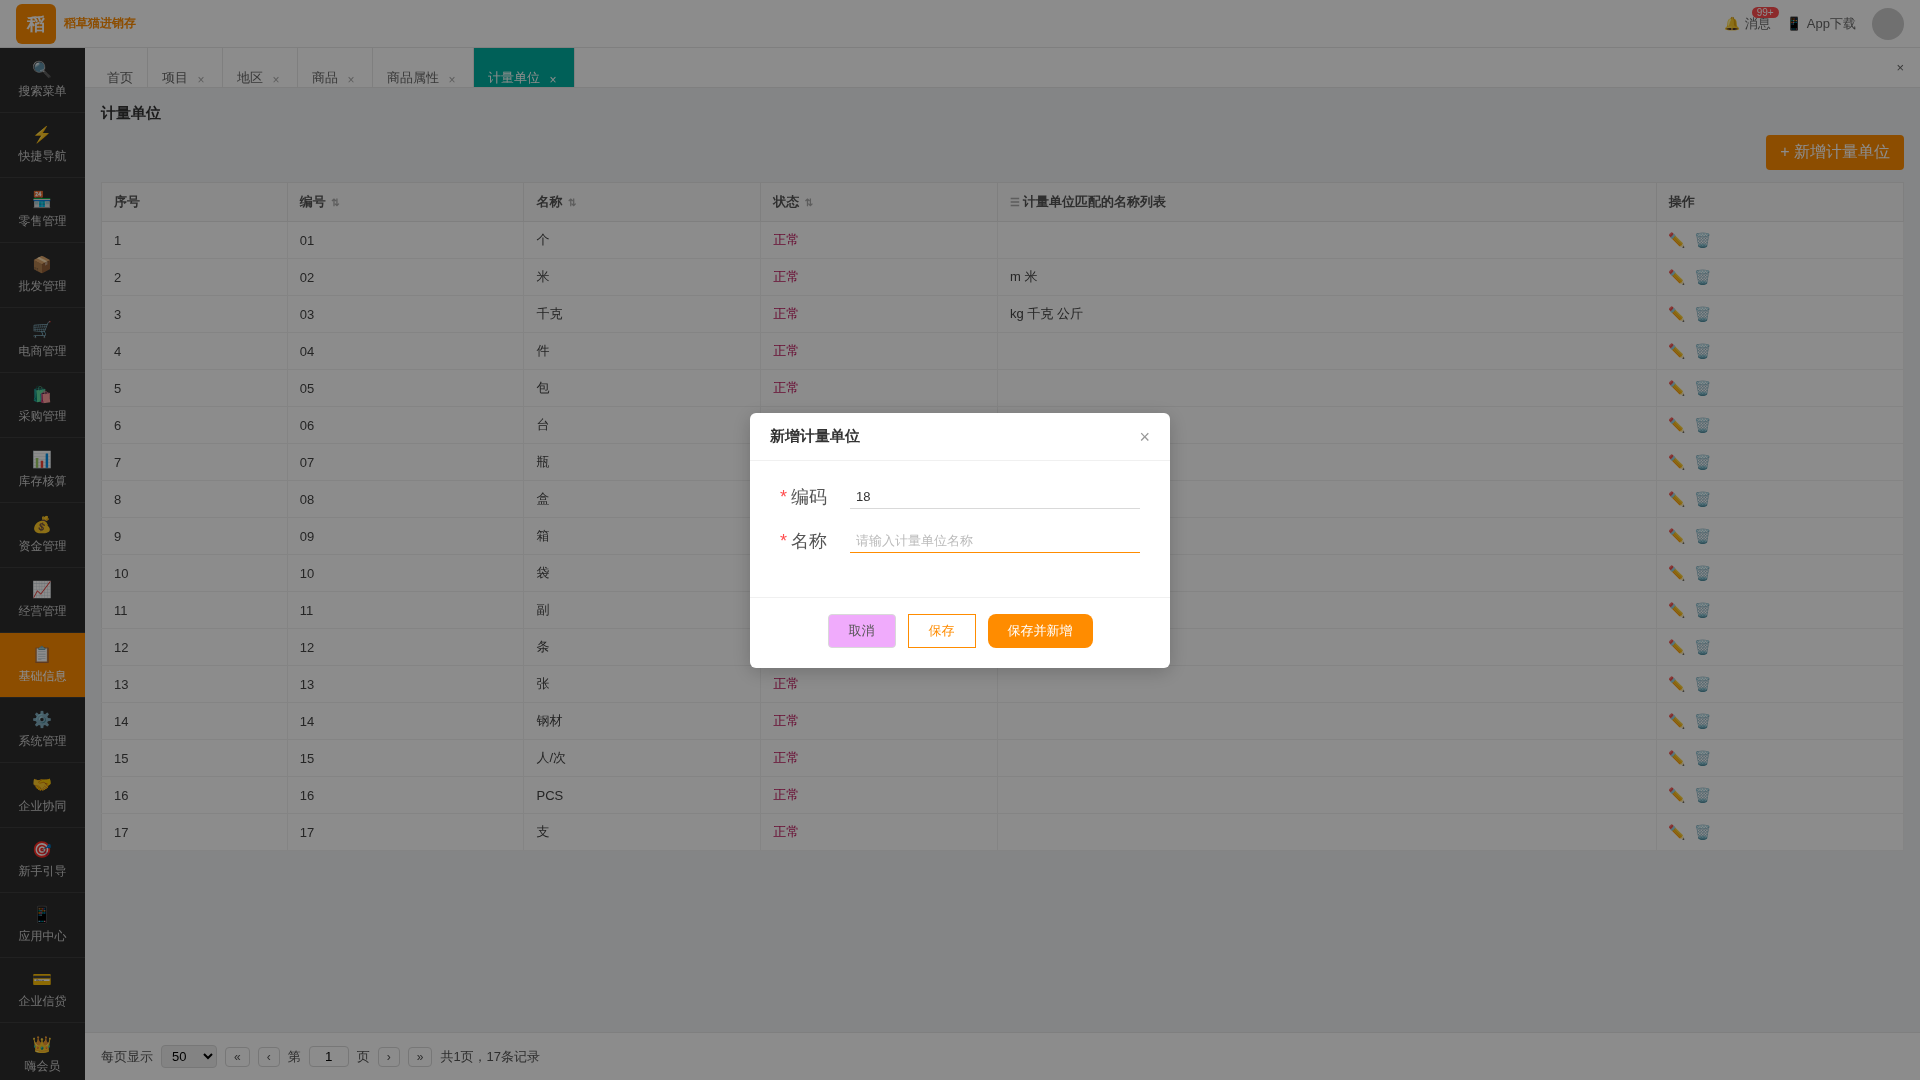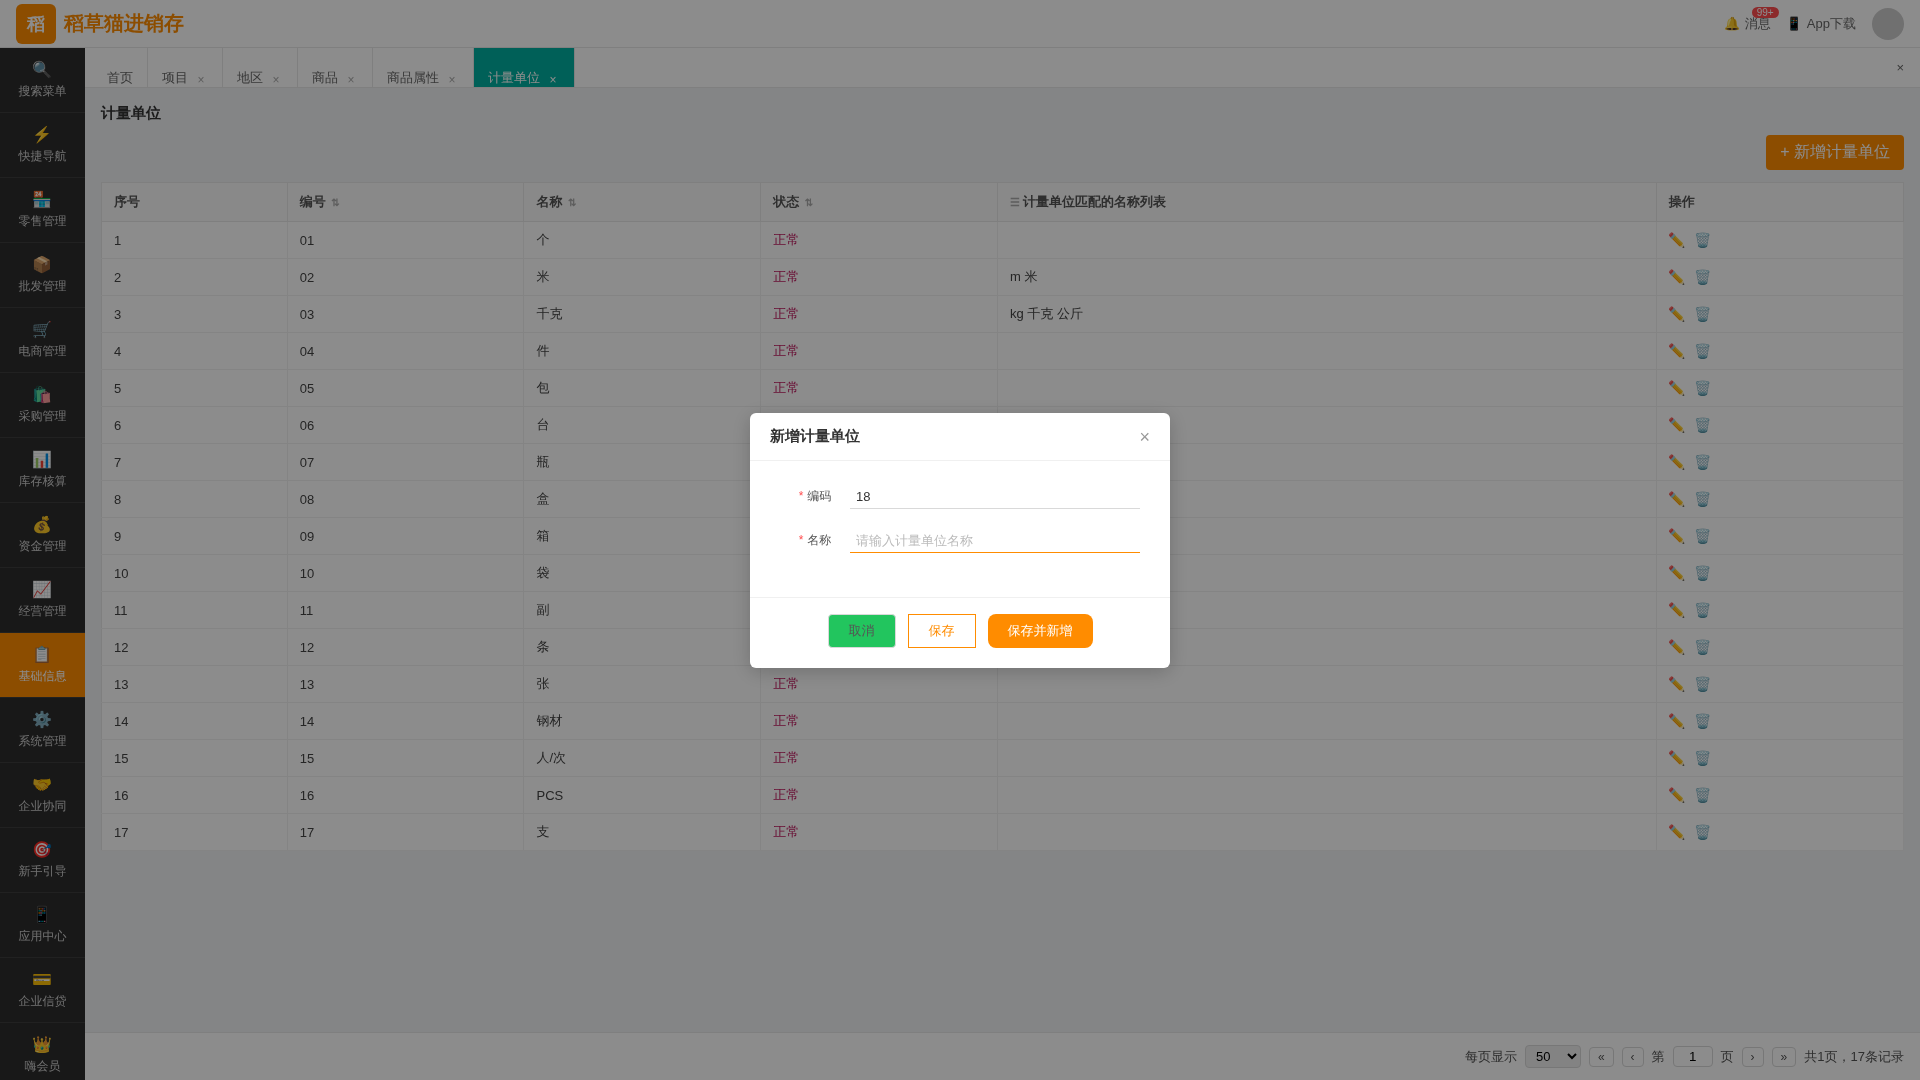--- a/index.html
+++ b/index.html
@@ -27,21 +27,21 @@
       background: #ff8c00;
       border-radius: 6px;
       display: flex;
       align-items: center;
       justify-content: center;
       color: white;
       font-size: 18px;
       font-weight: bold;
     }
     .logo-text {
-      font-size: 20px;
+      font-size: 12px;
       color: #ff8c00;
       font-weight: bold;
       text-align: center;
     }
     .header-right {
       display: flex;
       align-items: center;
       gap: 16px;
     }
     .header-btn {
@@ -219,21 +219,21 @@
     .action-btn {
       cursor: pointer;
       color: #999;
       font-size: 14px;
     }
 
     
     .pagination-bar {
       display: flex;
       align-items: center;
-      justify-content: flex-end;
+      justify-content: flex-start;
       padding: 12px 16px;
       background: #fff;
       border-top: 1px solid #e8e8e8;
       gap: 8px;
       font-size: 13px;
       color: #555;
     }
     .page-size-select {
       border: 1px solid #d9d9d9;
       border-radius: 4px;
@@ -295,23 +295,23 @@
     .modal-body {
       padding: 24px 30px;
     }
     .form-row {
       display: flex;
       align-items: center;
       margin-bottom: 20px;
     }
     .form-label {
       width: 70px;
-      text-align: center;
+      text-align: left;
       color: #555;
-      font-size: 12px;
+      font-size: 18px;
       flex-shrink: 0;
       position: relative;
     }
     .form-label.required::before {
       content: "*";
       color: #ff4d4f;
       margin-right: 4px;
     }
     .form-input {
       flex: 1;
@@ -328,21 +328,21 @@
     .form-input::placeholder { color: #bbb; }
     .modal-footer {
       display: flex;
       justify-content: center;
       gap: 12px;
       padding: 16px 20px 20px;
       border-top: 1px solid #f0f0f0;
     }
     .btn-cancel {
       border: 1px solid #d9d9d9;
-      background: #22c55e;
+      background: #f0abfc;
       color: #555;
       padding: 7px 20px;
       border-radius: 4px;
       cursor: pointer;
       font-size: 13px;
     }
     .btn-save {
       border: 1px solid #ff8c00;
       background: #fff;
       color: #ff8c00;

